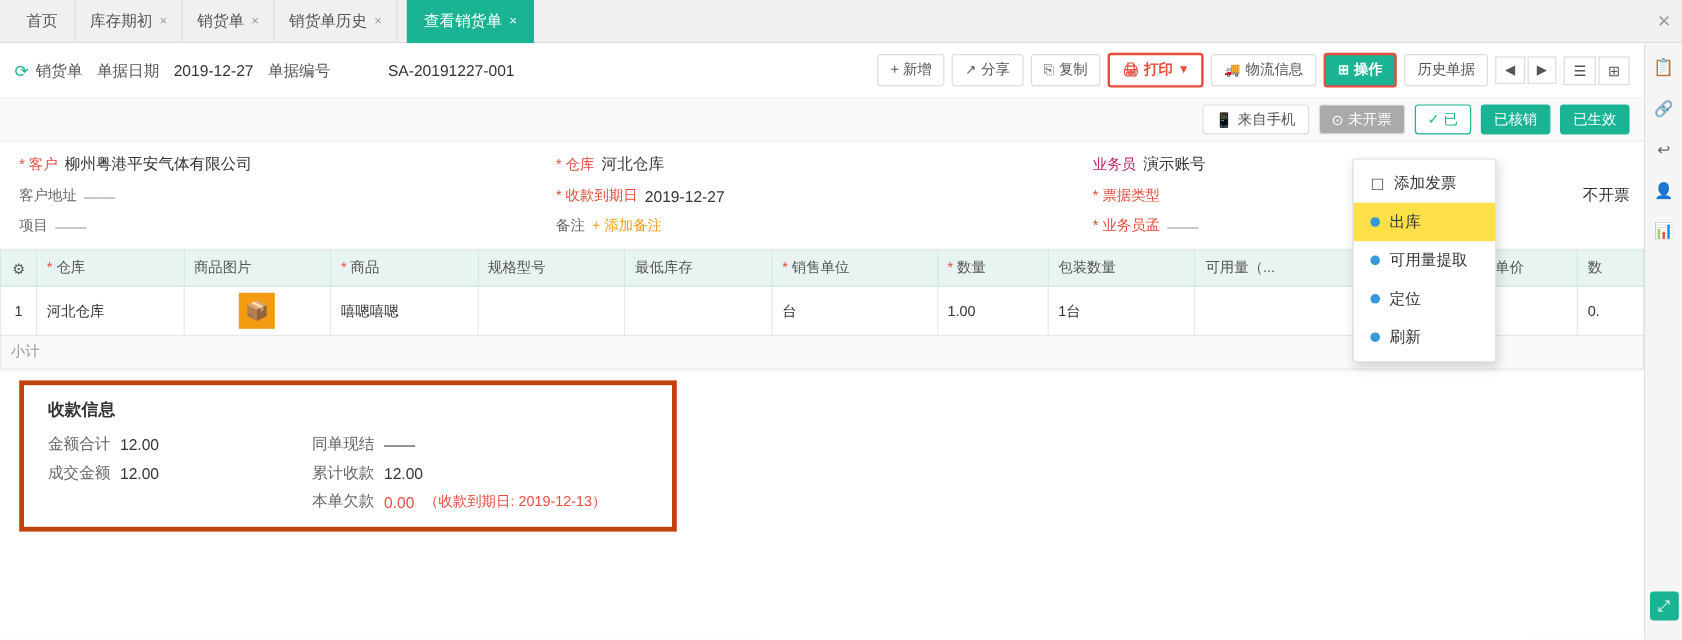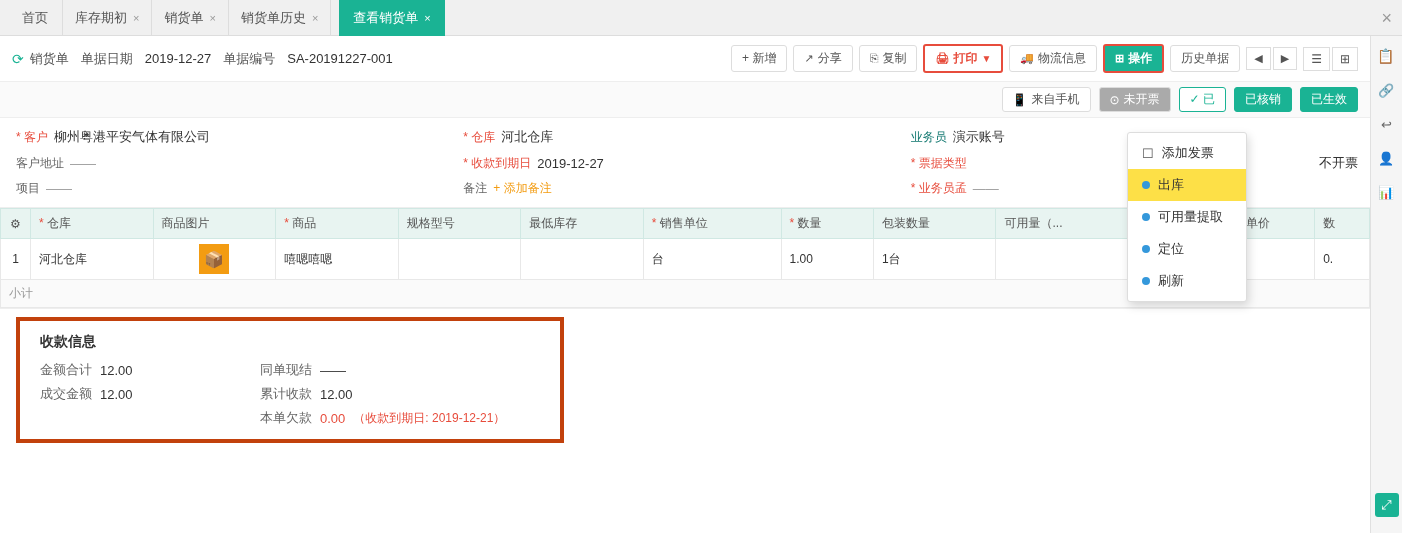--- a/index.html
+++ b/index.html
@@ -46,21 +46,21 @@
   </div>
 
   <div style="display:flex;align-items:center;padding:8px 12px 8px 12px;border-bottom:1px solid #eee;background:#fff;gap:12px;padding-right:44px;">
     <div style="display:flex;align-items:center;gap:6px;font-size:13px;color:#555;">
       <span style="color:#1ab394;font-size:14px;">⟳</span>
       <span style="font-size:13px;color:#555;">销货单</span>
     </div>
     <div style="font-size:13px;color:#555;font-family:Liberation Serif, serif;">单据日期</div>
     <div style="font-size:13px;color:#333;font-weight:500;">2019-12-27</div>
     <div style="font-size:13px;color:#555;">单据编号</div>
-    <div style="font-size:13px;color:#333;font-weight:500;">SA-20191227-001</div>
+    <div style="font-size:13px;color:#333;font-weight:500;margin-left:36px;">SA-20191227-001</div>
 
     <div style="display:flex;align-items:center;margin-left:auto;gap:6px;">
       <button style="display:flex;align-items:center;gap:4px;padding:4px 10px;border:1px solid #ddd;border-radius:3px;cursor:pointer;font-size:12px;color:#555;background:#fff;">+ 新增</button>
       <button style="display:flex;align-items:center;gap:4px;padding:4px 10px;border:1px solid #ddd;border-radius:3px;cursor:pointer;font-size:12px;color:#555;background:#fff;">
         <span style="font-size:11px;">↗</span>
         <span>分享</span>
       </button>
       <button style="display:flex;align-items:center;gap:4px;padding:4px 10px;border:1px solid #ddd;border-radius:3px;cursor:pointer;font-size:12px;color:#555;background:#fff;">
         <span style="font-size:11px;">⎘</span>
         <span>复制</span>
@@ -132,21 +132,21 @@
 
       <div style="display:flex;align-items:center;gap:6px;">
         <span style="color:#e74c3c;font-size:12px;">* <span>客户</span></span>
         <span style="color:#333;font-size:13px;">柳州粤港平安气体有限公司</span>
       </div>
       <div style="display:flex;align-items:center;gap:6px;">
         <span style="color:#e74c3c;font-size:12px;">* <span>仓库</span></span>
         <span style="color:#333;font-size:13px;">河北仓库</span>
       </div>
       <div style="display:flex;align-items:center;gap:6px;">
-        <span style="color:#0f766e;font-size:12px;">业务员</span>
+        <span style="color:#be185d;font-size:12px;">业务员</span>
         <span style="color:#333;font-size:13px;">演示账号</span>
       </div>
 
       <div style="display:flex;align-items:center;gap:6px;">
         <span style="color:#666;font-size:12px;">客户地址</span>
         <span style="color:#999;font-size:13px;">——</span>
       </div>
       <div style="display:flex;align-items:center;gap:6px;">
         <span style="color:#e74c3c;font-size:12px;">* <span>收款到期日</span></span>
         <span style="color:#333;font-size:13px;">2019-12-27</span>
@@ -232,19 +232,19 @@
           <span style="color:#333;">12.00</span>
         </div>
         <div style="display:flex;gap:8px;align-items:center;font-size:13px;">
           <span style="color:#666;">累计收款</span>
           <span style="color:#333;">12.00</span>
         </div>
         <div></div>
         <div style="display:flex;gap:8px;align-items:center;font-size:13px;">
           <span style="color:#666;">本单欠款</span>
           <span style="color:#e74c3c;">0.00</span>
-          <span style="color:#e74c3c;font-size:12px;">（收款到期日: 2019-12-21）</span>
+          <span style="color:#e74c3c;font-size:12px;">（收款到期日: 2019-12-13）</span>
         </div>
       </div>
     </div>
   </div>
 
 </div>
 
 </body></html>

